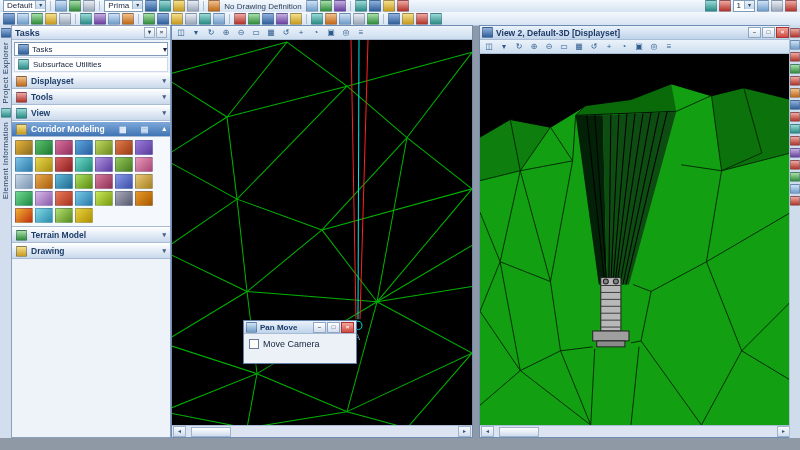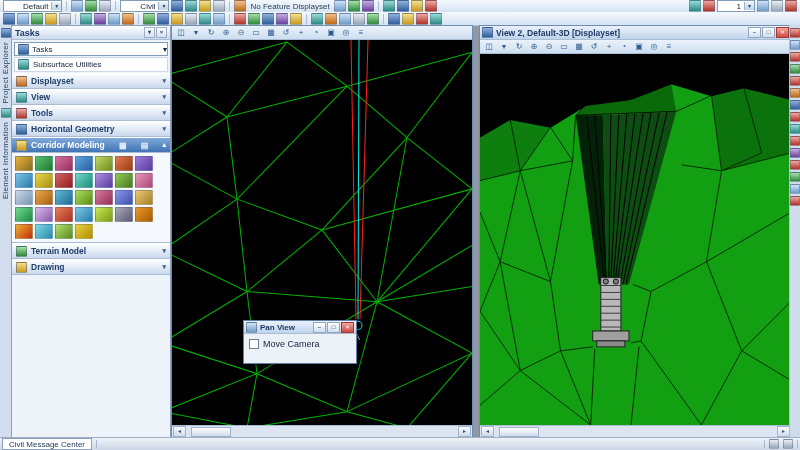--- a/index.html
+++ b/index.html
@@ -3,22 +3,22 @@
 <meta charset="utf-8">
 <style>
   html,body{margin:0;padding:0;background:#666;}
   #app{position:relative;width:800px;height:450px;background:#8f99a6;overflow:hidden;
        font-family:"Liberation Sans",sans-serif;font-size:9px;color:#16233c;}
   
   .tb{position:absolute;left:0;right:0;display:flex;align-items:center;gap:2px;padding:0 3px;
       background:linear-gradient(#f4f8fd,#d6e3f2);border-bottom:1px solid #b3c4d9;}
   .tb1{top:0;height:12px;}
   .tb2{top:12px;height:13px;}
-  .combo{height:10px;background:#fff;border:1px solid #7f9db9;display:inline-flex;align-items:center;
-         font-size:8px;padding-left:19px;white-space:nowrap;}
+  .combo{height:10px;background:#fff;border:1px solid #7f9db9;display:inline-flex;
+         font-size:8px;padding-left:3px;white-space:nowrap;}
   .combo .arr{width:9px;height:8px;margin-left:3px;background:linear-gradient(#eaf2fb,#bed3ea);
          border-left:1px solid #9ab4cf;font-size:6px;line-height:8px;text-align:center;color:#345;}
   .arr::before{content:"▾";}
   .ti{width:10px;height:10px;border-radius:1px;display:inline-block;border:1px solid rgba(90,110,140,.45);}
   .sep{width:1px;height:10px;background:#adbed3;margin:0 2px;display:inline-block;}
   .lbl{font-size:8px;color:#2c3e57;white-space:nowrap;padding:0 2px;}
   .ic-b{background:linear-gradient(#cfe2f5,#6f9cc9);} .ic-db{background:linear-gradient(#8fb2dd,#2f5e99);}
   .ic-g{background:linear-gradient(#a8e0a8,#2f8a3a);} .ic-r{background:linear-gradient(#f0a8a0,#b03228);}
   .ic-y{background:linear-gradient(#f5e08a,#c89a20);} .ic-t{background:linear-gradient(#9adbd6,#2a8a84);}
   .ic-p{background:linear-gradient(#c6aee0,#6a3f9e);} .ic-o{background:linear-gradient(#f2c08a,#c06818);}
@@ -107,30 +107,30 @@
     <span class="combo">
       <span>Default</span>
       <span class="arr"></span>
     </span>
     <span class="sep"></span>
     <span class="ti ic-b"></span>
     <span class="ti ic-g"></span>
     <span class="ti ic-gy"></span>
     <span class="sep"></span>
     <span class="combo">
-      <span>Civil</span>
+      <span>Prima</span>
       <span class="arr"></span>
     </span>
     <span class="ti ic-db"></span>
     <span class="ti ic-t"></span>
     <span class="ti ic-y"></span>
     <span class="ti ic-gy"></span>
     <span class="sep"></span>
     <span class="ti ic-o"></span>
-    <span class="lbl">No Feature Displayset</span>
+    <span class="lbl">No Drawing Definition</span>
     <span class="ti ic-b"></span>
     <span class="ti ic-g"></span>
     <span class="ti ic-p"></span>
     <span class="sep"></span>
     <span class="ti ic-t"></span>
     <span class="ti ic-db"></span>
     <span class="ti ic-y"></span>
     <span class="ti ic-r"></span>
     <span class="spacer"></span>
     <span class="ti ic-t"></span>
@@ -205,32 +205,27 @@
       <span class="hicon ic-t"></span>
       <span>Subsurface Utilities</span>
     </div>
 
     <div class="thead">
       <span class="hicon ic-o"></span>
       <span>Displayset</span>
       <span class="chev d"></span>
     </div>
     <div class="thead">
-      <span class="hicon ic-t"></span>
-      <span>View</span>
-      <span class="chev d"></span>
-    </div>
-    <div class="thead">
       <span class="hicon ic-r"></span>
       <span>Tools</span>
       <span class="chev d"></span>
     </div>
     <div class="thead">
-      <span class="hicon ic-db"></span>
-      <span>Horizontal Geometry</span>
+      <span class="hicon ic-t"></span>
+      <span>View</span>
       <span class="chev d"></span>
     </div>
 
     <div class="thead sel">
       <span class="hicon ic-y"></span>
       <span>Corridor Modeling</span>
       <span class="chev"><span class="mgl">▦</span></span>
       <span class="chev"><span class="mgl">▤</span></span>
       <span class="chev u"></span>
     </div>
@@ -481,21 +476,21 @@
       <span class="sbtn l"></span>
       <span class="sthumb"></span>
       <span class="spacer"></span>
       <span class="sbtn r"></span>
     </div>
   </div>
 
   <div class="pan">
     <div class="vtitle">
       <span class="hicon ic-b"></span>
-      <span>Pan View</span>
+      <span>Pan Move</span>
       <span class="vbtns">
         <span class="vbtn min"></span>
         <span class="vbtn max"></span>
         <span class="vbtn close"></span>
       </span>
     </div>
     <div class="pan-body">
       <span class="cb"></span>
       <span>Move Camera</span>
     </div>
@@ -512,25 +507,14 @@
     <span class="mini ic-r"></span>
     <span class="mini ic-t"></span>
     <span class="mini ic-r"></span>
     <span class="mini ic-p"></span>
     <span class="mini ic-r"></span>
     <span class="mini ic-g"></span>
     <span class="mini ic-b"></span>
     <span class="mini ic-r"></span>
   </div>
 
-  <div class="status">
-    <span class="mtab">
-      <span>Civil Message Center</span>
-    </span>
-    <span class="ssep"></span>
-    <span class="spacer"></span>
-    <span class="ssep"></span>
-    <span class="mini ic-gy"></span>
-    <span class="mini ic-gy"></span>
-    <span class="ssep"></span>
-  </div>
 
 </div>
 
 </body></html>

